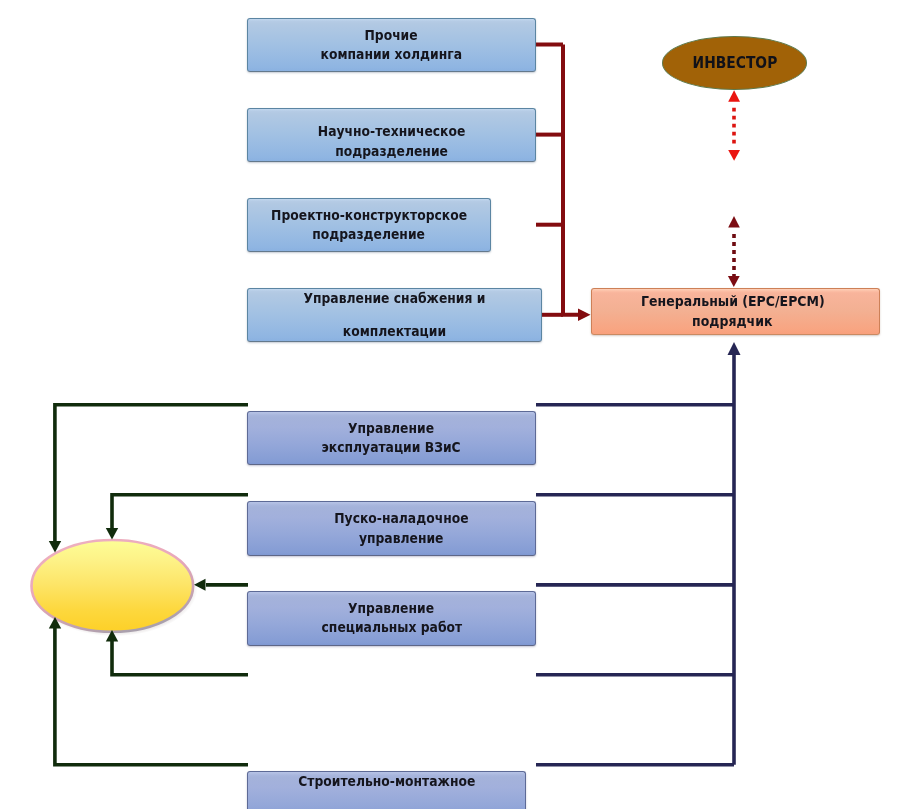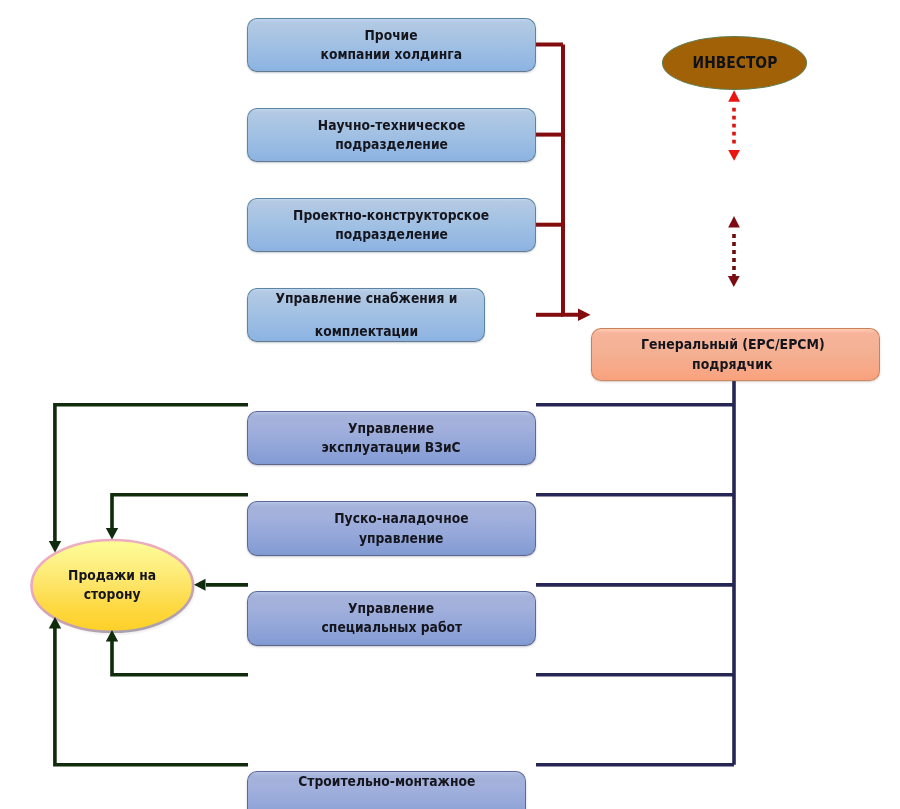--- a/index.html
+++ b/index.html
@@ -3,21 +3,21 @@
 <meta charset="utf-8">
 <title>Схема структуры холдинга</title>
 <style>
   html,body{margin:0;padding:0;}
   body{width:900px;height:809px;background:#ffffff;
        font-family:"DejaVu Sans",sans-serif;overflow:hidden;}
   #stage{position:relative;width:900px;height:809px;background:#fff;}
   svg.layer{position:absolute;left:0;top:0;width:900px;height:809px;pointer-events:none;}
   .node{position:absolute;box-sizing:border-box;display:flex;flex-direction:column;
         align-items:center;justify-content:center;text-align:center;}
-  .rbox{border-radius:10px;}
+  .rbox{border-radius:3px;}
   .lbl{font-weight:bold;font-size:13.5px;line-height:19.5px;color:#15151d;
        white-space:nowrap;transform:scaleX(0.915) translateZ(0);}
   .boxblue{background:linear-gradient(to bottom,#c2d8ef 0%,#b6cce6 4%,#b2c9e3 8%,#a0c0e3 52%,#8fb5e2 93%,#8ab1e0 100%);
            border:1px solid #5b85a2;border-bottom-color:#64798c;
            box-shadow:0 1px 2px rgba(60,80,110,.3);}
   .boxviolet{background:linear-gradient(to bottom,#b7c3e6 0%,#a8b6dd 6%,#a4b2da 10%,#a2b0dc 29%,#94a7d9 62%,#849cd4 96%,#7e97d2 100%);
              border:1px solid #5d6a96;border-bottom-color:#5e6787;
              box-shadow:0 1px 2px rgba(60,60,110,.3);margin-top:33px;}
   .boxorange{background:linear-gradient(to bottom,#fed0b8 0%,#fbbda4 5%,#f8b49b 9%,#f3b092 49%,#f8a582 89%,#f9a07c 100%);
              border:1px solid #cd8057;border-bottom-color:#c98a62;
@@ -99,29 +99,29 @@
       <line x1="734" y1="233.9" x2="734" y2="278" stroke="#6e0b11" stroke-width="3.6" stroke-dasharray="4 4" stroke-linecap="butt"></line>
       <polygon points="734,216.1 728.2,227.5 739.8,227.5" fill="#7c0c12"></polygon>
       <polygon points="733.8,287 727.9,276 739.7,276" fill="#7c0c12"></polygon>
     </g>
   </svg>
 
   <div class="node rbox boxblue" style="left:247px;top:18px;width:289px;height:54px;">
     <div class="lbl">Прочие</div>
     <div class="lbl">компании холдинга</div>
   </div>
-  <div class="node rbox boxblue" style="left:247px;top:108px;width:289px;height:54px;">
+  <div class="node rbox boxblue" style="left:247px;top:108px;width:289px;height:54px;justify-content:flex-end;">
     <div class="lbl">Научно-техническое</div>
     <div class="lbl">подразделение</div>
   </div>
-  <div class="node rbox boxblue" style="left:247px;top:198px;width:289px;height:54px;">
+  <div class="node rbox boxblue" style="left:247px;top:198px;width:244px;height:54px;">
     <div class="lbl">Проектно-конструкторское</div>
     <div class="lbl">подразделение</div>
   </div>
-  <div class="node rbox boxblue" style="left:247px;top:288px;width:238px;height:54px;gap:13px;">
+  <div class="node rbox boxblue" style="left:247px;top:288px;width:295px;height:54px;gap:13px;">
     <div class="lbl">Управление снабжения и</div>
     <div class="lbl">комплектации</div>
   </div>
 
   <div class="node rbox boxviolet" style="left:247px;top:377.8px;width:289px;height:54.7px;">
     <div class="lbl">Управление</div>
     <div class="lbl">эксплуатации ВЗиС</div>
   </div>
   <div class="node rbox boxviolet" style="left:247px;top:468.3px;width:289px;height:54.7px;padding-left:20px;">
     <div class="lbl">Пуско-наладочное</div>
@@ -129,26 +129,22 @@
   </div>
   <div class="node rbox boxviolet" style="left:247px;top:558px;width:289px;height:54.7px;">
     <div class="lbl">Управление</div>
     <div class="lbl">специальных работ</div>
   </div>
   <div class="node rbox boxviolet" style="left:247px;top:737.9px;width:279px;height:54.7px;justify-content:space-between;">
     <div class="lbl">Строительно-монтажное</div>
     <div class="lbl">управление</div>
   </div>
 
-  <div class="node rbox boxorange" style="left:591px;top:288px;width:289px;height:53px;margin-top:40px;">
+  <div class="node rbox boxorange" style="left:591px;top:288px;width:289px;height:47px;">
     <div class="lbl wide">Генеральный (EPC/EPCM)</div>
     <div class="lbl wide">подрядчик</div>
   </div>
 
   <div class="node ell ellgreen" style="left:662.3px;top:36.2px;width:144.6px;height:53.4px;">
     <div class="cap">ИНВЕСТОР</div>
   </div>
-  <div class="node ell ellsales" style="left:30.5px;top:538.5px;width:163.5px;height:93.5px;">
-    <div class="lbl">Продажи на</div>
-    <div class="lbl">сторону</div>
-  </div>
 
 </div>
 
 </body></html>

